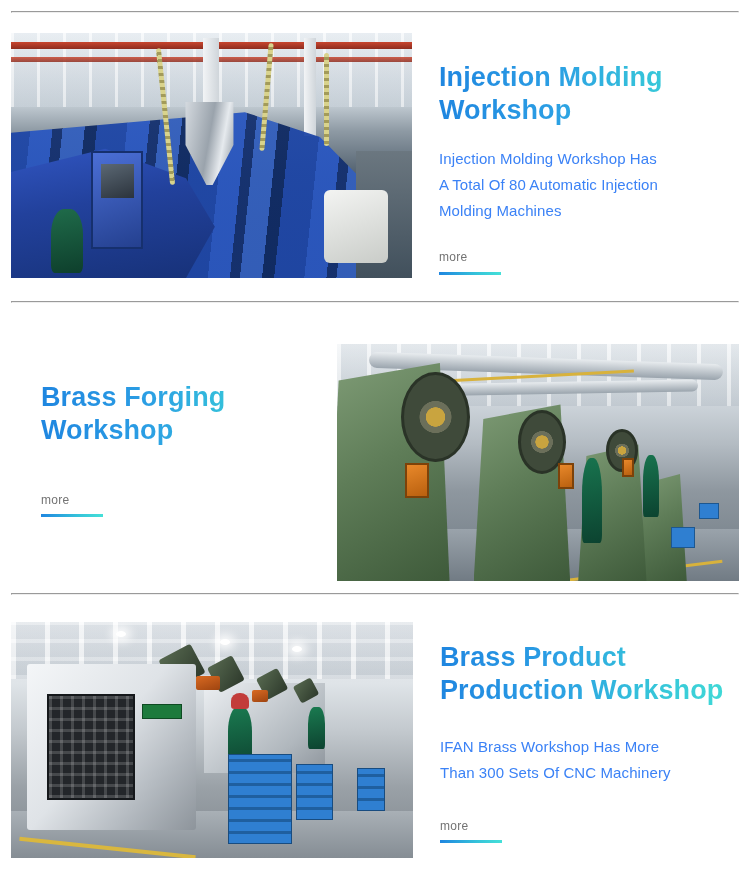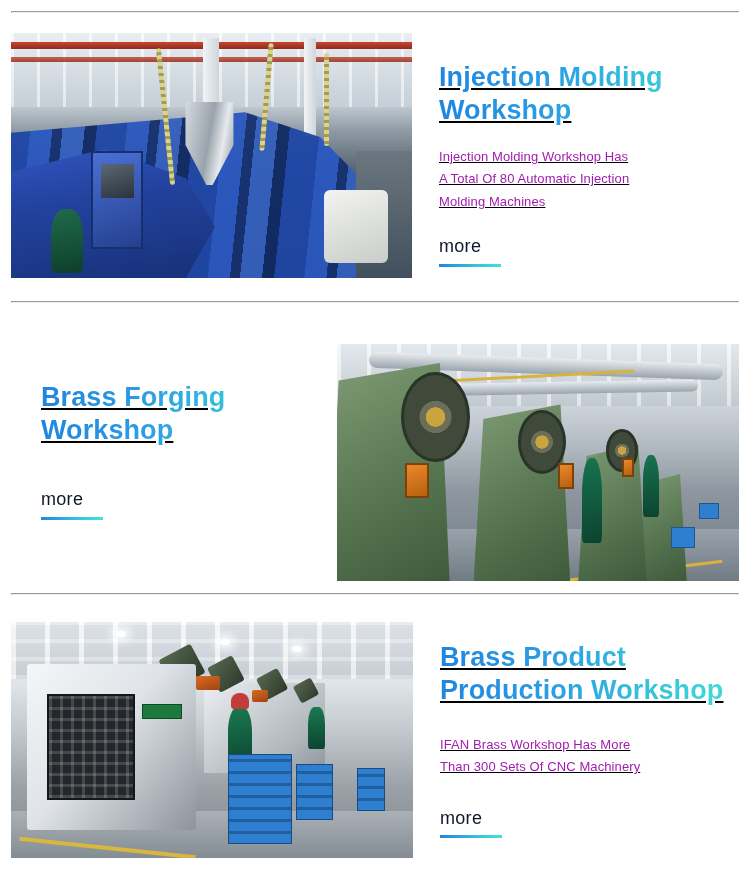--- a/index.html
+++ b/index.html
@@ -275,21 +275,20 @@
   .ph-cnc .floor:after {
     content:""; position:absolute; left:2%; bottom:16%; width:44%; height:4px;
     background:#d9b73f; transform: rotate(6deg);
   }
 
   
   .copy {
     flex: 1 1 auto;
     padding-left: 27px;
     padding-right: 14px;
-    text-decoration: underline;
   }
   .section.reverse .copy {
     padding-left: 41px;
     padding-right: 20px;
   }
 
   .s1 .copy { padding-top: 28px; }
   .s2 .copy { padding-top: 37px; }
   .s3 .copy { padding-top: 19px; }
 
@@ -303,36 +302,36 @@
     background-clip: text;
     color: transparent;
     -webkit-text-fill-color: transparent;
     white-space: pre-line;
     margin-bottom: 18px;
   }
   .s2 .headline { margin-bottom: 16px; }
   .s3 .headline { margin-bottom: 26px; }
 
   .blurb {
-    font-size: 13px;
+    font-size: 15px;
     line-height: 1.72;
-    color: #a21caf;
+    color: #3b82f6;
     letter-spacing: .1px;
     white-space: pre-line;
   }
 
   .more-wrap { margin-top: 24px; display: inline-block; }
   .s2 .more-wrap { margin-top: 26px; }
   .s3 .more-wrap { margin-top: 30px; }
 
   .more-link {
     display: inline-block;
-    font-size: 18px;
+    font-size: 12px;
     line-height: 1.1;
-    color: #0f172a;
+    color: #737373;
     letter-spacing: .3px;
     text-decoration: none;
     padding-bottom: 7px;
     cursor: pointer;
     text-align: right;
   }
   .more-underline {
     display: block;
     width: 62px;
     height: 3px;

